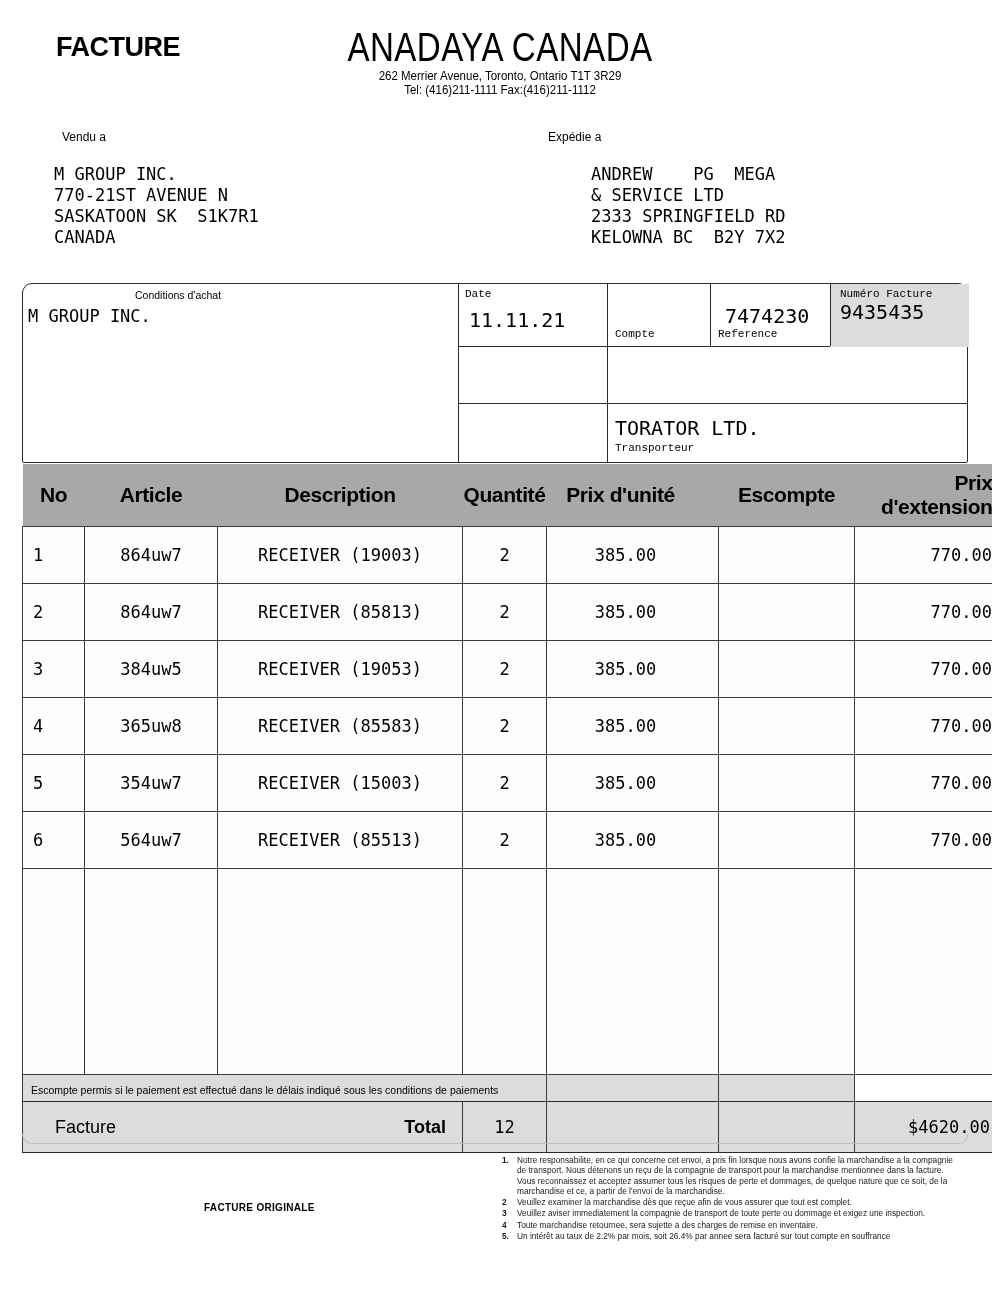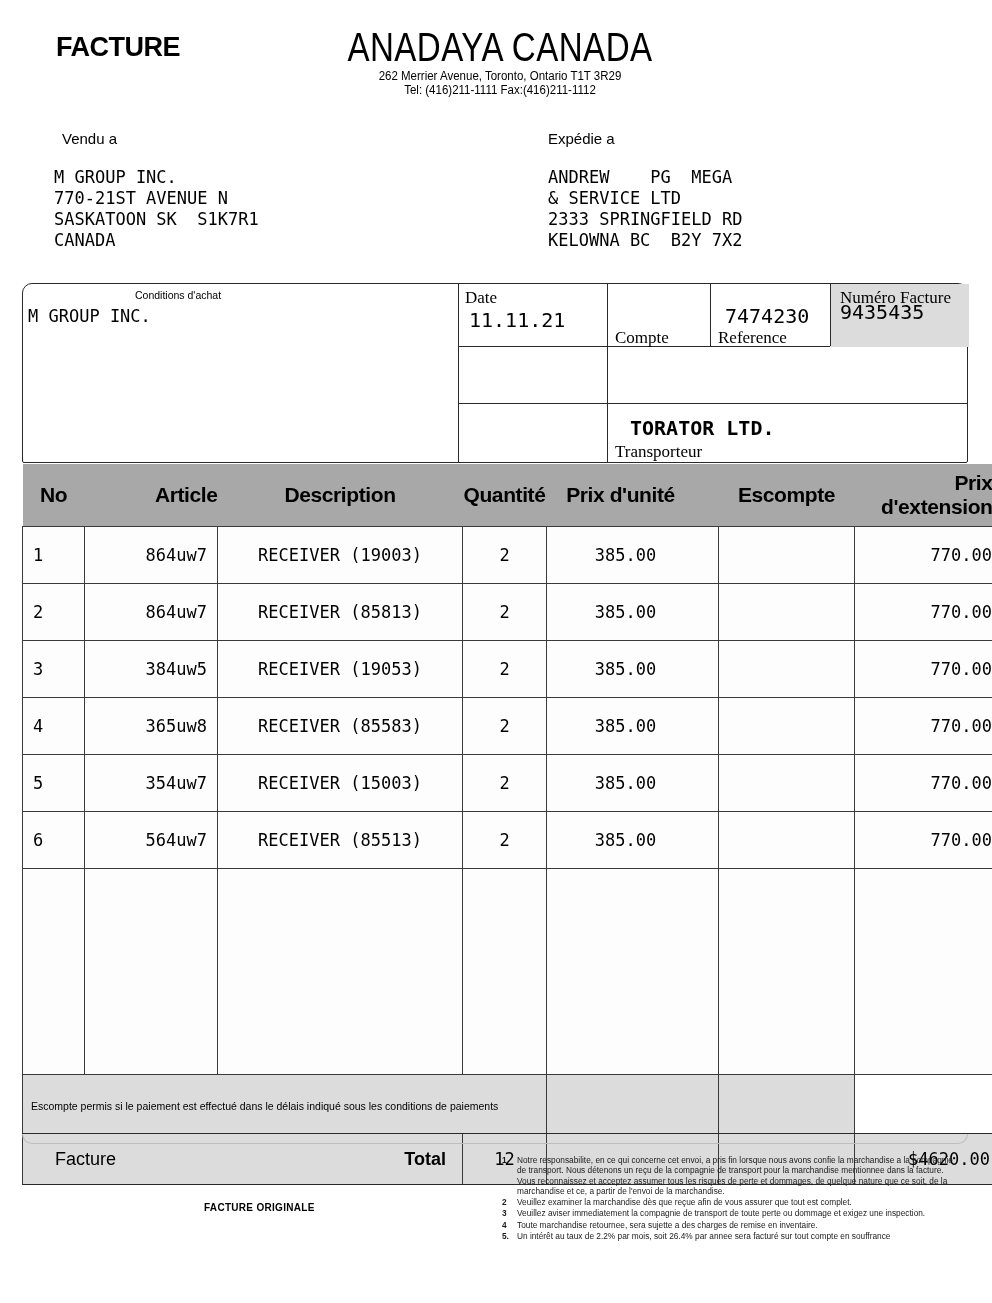--- a/index.html
+++ b/index.html
@@ -50,29 +50,30 @@
     transform-origin: center top;
     margin-top: 3px;
     white-space: nowrap;
   }
   #company-phone { margin-top: 2px; }
 
   
   #sold-to-zone { position: absolute; left: 62px; top: 130px; }
   #ship-to-zone { position: absolute; left: 548px; top: 130px; }
   .addr-label {
-    font-size: 15px;
+    font-size: 12px;
     font-family: "Liberation Sans", sans-serif;
     margin-bottom: 20px;
   }
   .addr-lines {
     font-family: "DejaVu Sans Mono", monospace;
     font-size: 17px;
     line-height: 21px;
     white-space: pre;
+    margin-left: 43px;
   }
   #sold-to-zone .addr-lines { margin-left: -8px; }
 
   
   #info-box {
     position: absolute;
     left: 22px; top: 283px;
     width: 946px; height: 180px;
     border: 1.6px solid #2a2a2a;
     border-radius: 10px 10px 2px 2px;
@@ -120,22 +121,22 @@
     left: 0; top: 120px; right: 0; bottom: 0;
   }
   .vline {
     position: absolute;
     top: 0; bottom: 0;
     width: 0;
     border-left: 1.6px solid #2a2a2a;
   }
   .cap-tl {
     position: absolute;
-    font-size: 17px;
-    font-family: Liberation Serif, serif;
+    font-size: 11px;
+    font-family: Liberation Mono, monospace;
   }
   .val-mono {
     position: absolute;
     font-family: "DejaVu Sans Mono", monospace;
     font-size: 20px;
     white-space: nowrap;
   }
   #facture-num-cell {
     position: absolute;
     left: 371px; top: 0;
@@ -164,36 +165,36 @@
   }
   #items-table td {
     border: 1.3px solid #3a3a3a;
     height: 56px;
     padding: 0 10px;
     font-family: "DejaVu Sans Mono", monospace;
     font-size: 17px;
     background: #fdfdfd;
   }
   .c-no    { width: 62px;  }
-  .c-art   { width: 133px; text-align: right; margin-top: 48px; }
+  .c-art   { width: 133px; text-align: center; margin-top: 48px; }
   .c-desc  { width: 245px; text-align: center; }
   .c-qty   { width: 84px;  text-align: center; }
   .c-price { width: 148px; text-align: center; padding-right: 24px !important; }
   .c-esc   { width: 136px; }
   .c-ext   { width: 138px; text-align: right; padding-right: 12px !important; }
 
   #items-table tr.filler td { height: 205px; }
 
   
   #disc-row td {
     height: 26px;
     background: #dcdcdc;
     border-top: 1.3px solid #3a3a3a;
     border-bottom: 1.6px solid #2a2a2a;
-    padding: 16px 8px;
+    padding: 0 8px;
   }
   #disc-note {
     font-family: "Liberation Sans", sans-serif;
     font-size: 10.5px;
     white-space: nowrap;
   }
   #disc-row td.blank-right { background: #fff; border-left: none; border-right: none; }
 
   
   #total-row td {
@@ -317,21 +318,21 @@
       </div>
       <div class="vline" style="left:371px;"></div>
     </div>
 
     <div class="info-row-mid">
       <div class="vline" style="left:148px;"></div>
     </div>
 
     <div class="info-row-bot">
       <div class="vline" style="left:148px;"></div>
-      <div class="val-mono" style="left:171px; top:12px;font-weight:bold;">TORATOR LTD.</div>
+      <div class="val-mono" style="left:156px; top:12px;">TORATOR LTD.</div>
       <div class="cap-tl" style="left:156px; top:38px;">Transporteur</div>
     </div>
 
   </div>
 </div>
 
 <table id="items-table">
   <thead>
     <tr>
       <th class="c-no">No</th>

